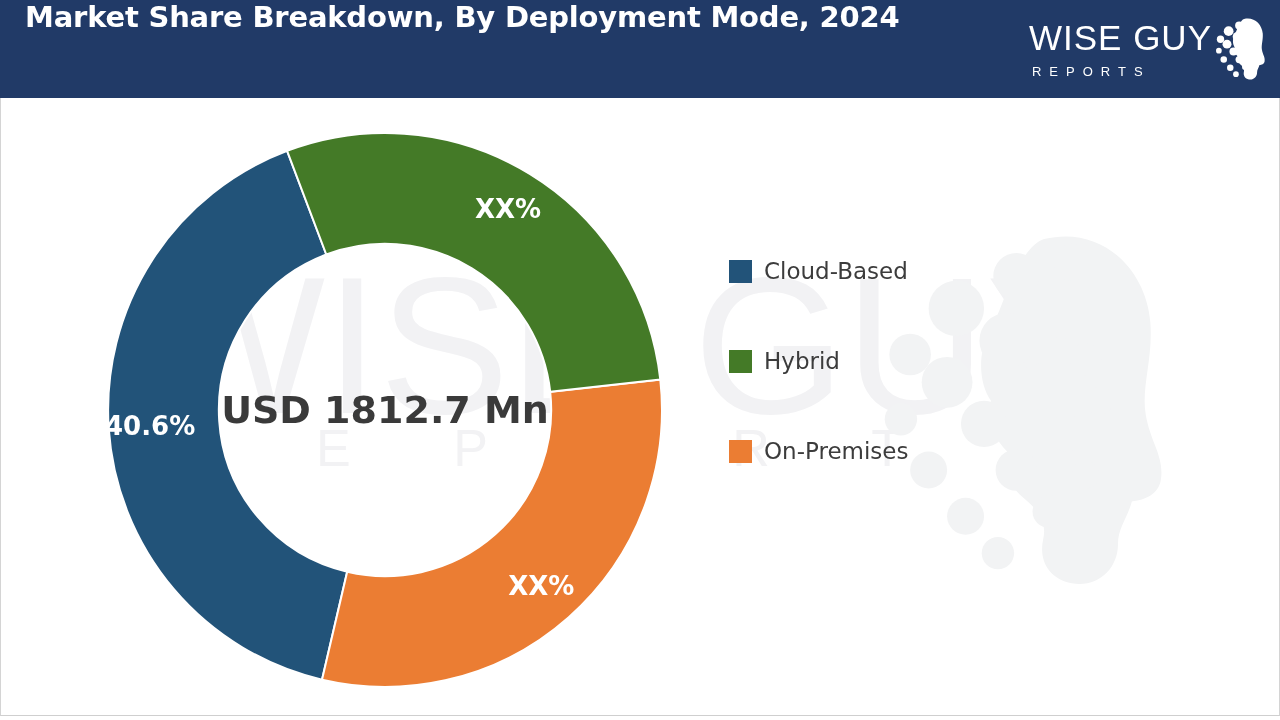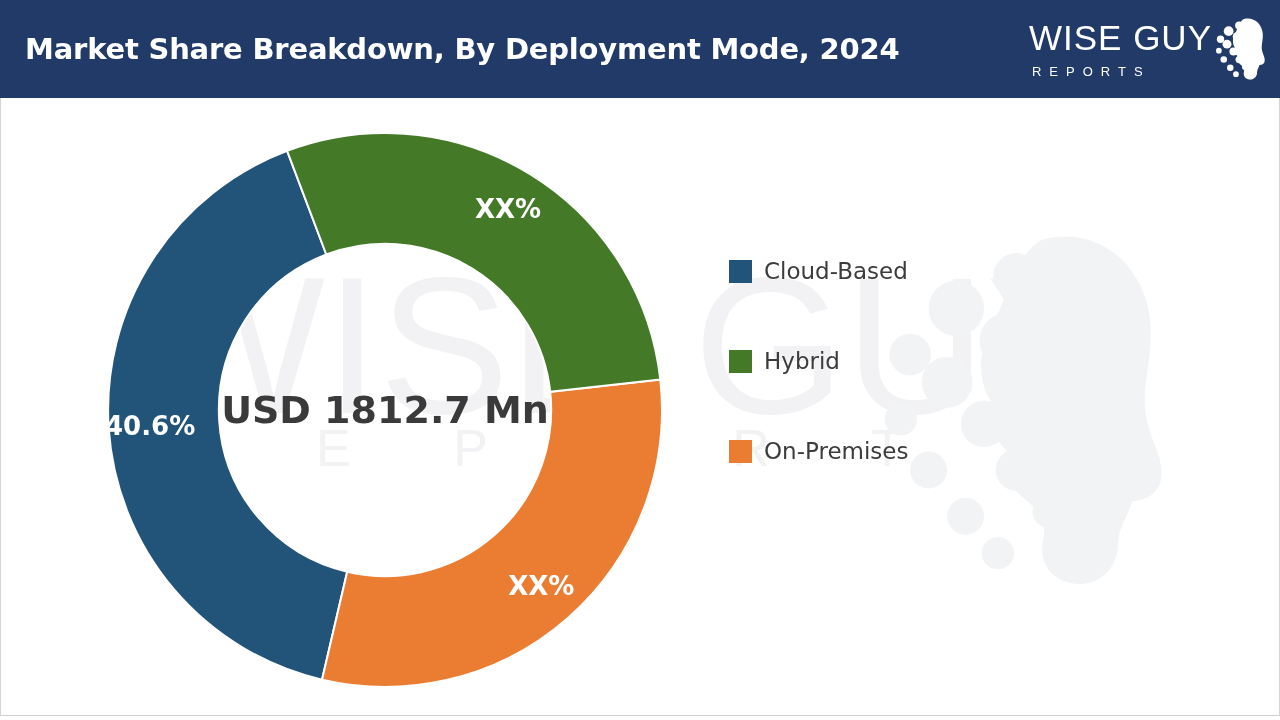--- a/index.html
+++ b/index.html
@@ -1,21 +1,21 @@
 <!DOCTYPE html>
 <html><head>
 <meta charset="utf-8">
 <style>
   html,body{margin:0;padding:0;background:#ffffff;}
   body{width:1280px;height:720px;position:relative;overflow:hidden;
        font-family:"DejaVu Sans",sans-serif;}
 
   
   .header{position:absolute;left:0;top:0;width:1280px;height:98px;
-          background:#213A67;display:flex;align-items:center;
+          background:#213A67;display:flex;
           justify-content:space-between;box-sizing:border-box;
           padding:0 14px 0 25px;z-index:5;}
   .title{color:#ffffff;font-size:29px;font-weight:700;letter-spacing:-0.2px;
          font-family:"DejaVu Sans",sans-serif;}
   .logo{display:flex;align-items:center;color:#ffffff;}
   .logo-text{display:flex;flex-direction:column;align-items:flex-start;
              font-family:"Liberation Sans",sans-serif;}
   .logo-line1{font-size:35px;font-weight:400;letter-spacing:1px;line-height:36px;}
   .logo-line2{font-size:13px;font-weight:400;letter-spacing:8px;margin-top:8px;padding-left:3px;}
   .logo-head{width:52px;height:78px;margin-left:2px;color:#ffffff;}

